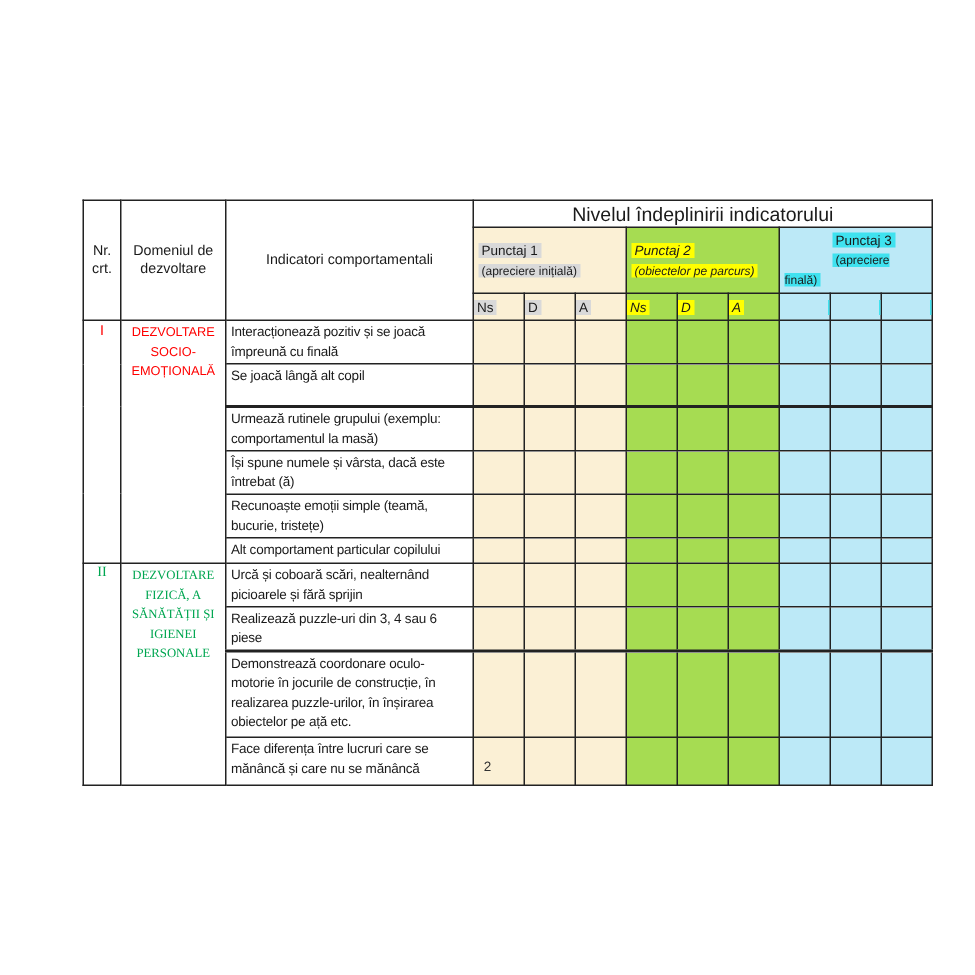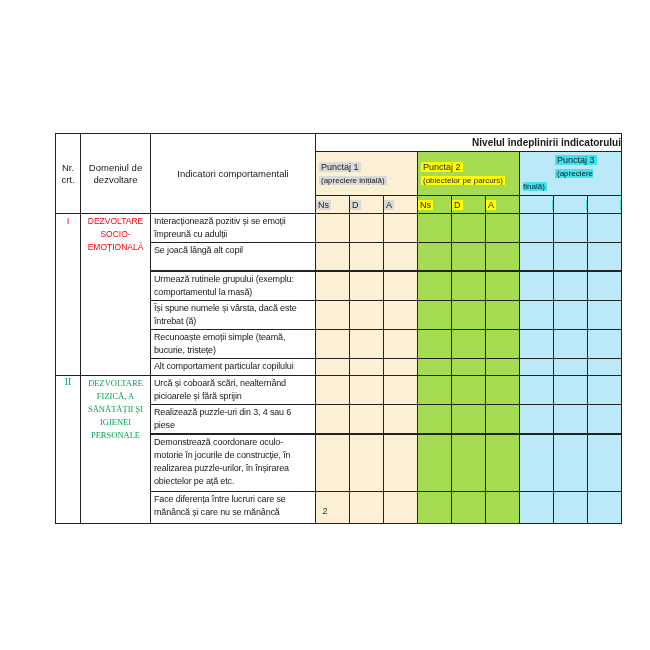--- a/index.html
+++ b/index.html
@@ -12,27 +12,27 @@
     border-collapse:collapse; table-layout:fixed;
   }
   td {
     border:1px solid var(--border,#222);
     overflow:hidden;
     font-size:9px; color:#1a1a1a;
   }
   
   .hc { text-align:center; vertical-align:middle; font-size:9.5px; line-height:11.5px; background:#fff; }
   .nrcell { white-space:pre-line; }
-  .level { text-align:right; vertical-align:middle; font-size:10px; background:#fff; font-weight:700; }
+  .level { text-align:center; vertical-align:middle; font-size:13px; background:#fff; font-weight:400; }
   .pg { vertical-align:middle; padding:2px 3px; line-height:13px; }
   .pg .sub { font-size:8px; }
   .schead { text-align:left; vertical-align:middle; }
   .hl  { padding:0 2px; }
   .hl1 { background:var(--punctaj1-highlight,#d9d9d9); }
-  .hl2 { background:var(--punctaj2-highlight,#ffff00); }
+  .hl2 { background:var(--punctaj2-highlight,#ffff00);font-style:italic; }
   .hl3 { background:var(--punctaj3-highlight,#3fe2ef);margin-left:32px; }
   .b1 { background:var(--punctaj1-bg,#fbf0d5); }
   .b2 { background:var(--punctaj2-bg,#a6dc52); }
   .b3 { background:var(--punctaj3-bg,#bce9f7); }
 
   
   .num { text-align:center; vertical-align:top; padding-top:1px; font-size:9.5px; }
   .dom { text-align:center; vertical-align:top; padding:1px 2px; font-size:8.5px; line-height:13px;margin-top:20px; }
   .g0 { color:var(--domain1-text,#ff0000); }
   .g1 { color:var(--domain2-text,#00a651);font-family:Liberation Serif, serif; }
@@ -83,21 +83,21 @@
         <td class="schead b3"><span class="hl hl3">Ns</span></td>
         <td class="schead b3"><span class="hl hl3">D</span></td>
         <td class="schead b3"><span class="hl hl3">A</span></td>
       </tr>
     </thead>
     <tbody>
 
       <tr style="height:29px">
         <td class="num g0" rowspan="6">I</td>
         <td class="dom g0" rowspan="6">DEZVOLTARE SOCIO-EMOȚIONALĂ</td>
-        <td class="ind">Interacționează pozitiv și se emoții împreună cu adulții</td>
+        <td class="ind">Interacționează pozitiv și se joacă împreună cu finală</td>
         <td class="b1"></td>
           <td class="b1"></td>
           <td class="b1"></td>
         <td class="b2"></td>
           <td class="b2"></td>
           <td class="b2"></td>
         <td class="b3"></td>
           <td class="b3"></td>
           <td class="b3"></td>
       </tr>

